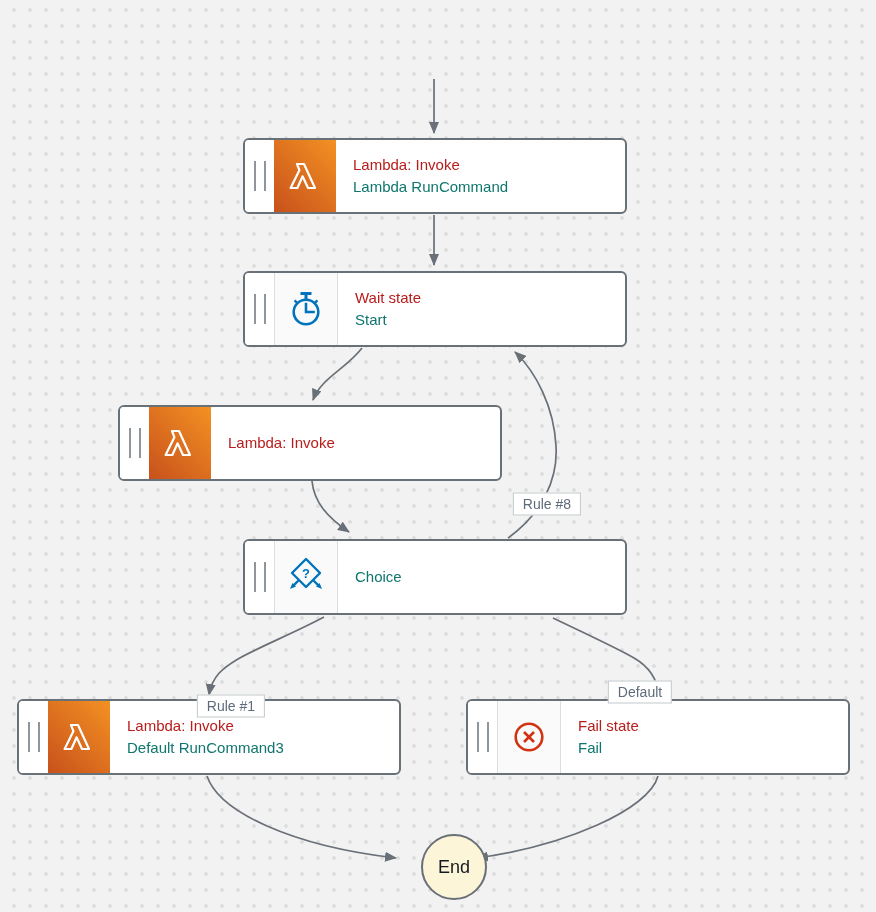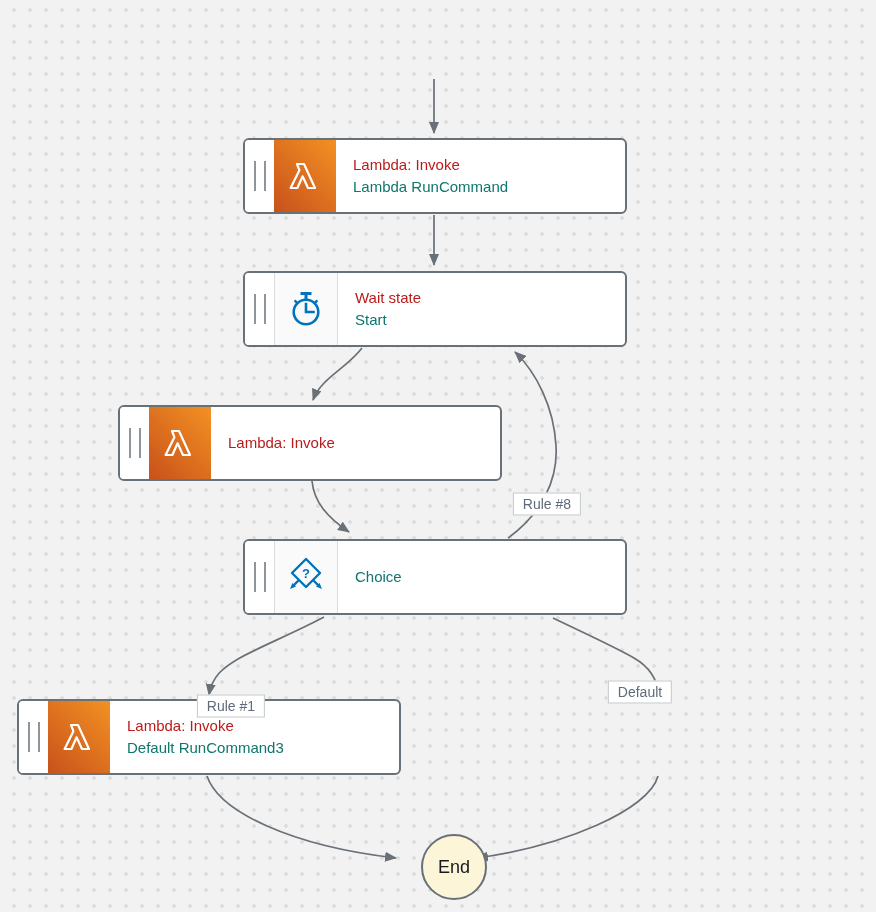--- a/index.html
+++ b/index.html
@@ -179,20 +179,38 @@
       <svg width="40" height="40" viewBox="0 0 40 40">
         <path d="M12 8 L19 8 L30 32 L23 32 L17.6 20.3 L12.4 32 L5.6 32 L14.4 14.2 Z" fill="none" stroke="#ffffff" stroke-width="2.2" stroke-linejoin="round"></path>
       </svg>
     </div>
     <div class="textcell">
       <div class="type-label">Lambda: Invoke</div>
       <div class="state-name">Default RunCommand3</div>
     </div>
   </div>
 
+  <div class="node" id="node-fail">
+    <div class="grip">
+        <span class="gripbars"></span>
+      </div>
+    <div class="iconcell light">
+      <svg width="44" height="44" viewBox="0 0 44 44">
+        <g stroke="#D13212" fill="none" stroke-width="2.6">
+          <circle cx="22" cy="22" r="13.3"></circle>
+          <path d="M17 17 L27 27"></path>
+          <path d="M27 17 L17 27"></path>
+        </g>
+      </svg>
+    </div>
+    <div class="textcell">
+      <div class="type-label">Fail state</div>
+      <div class="state-name">Fail</div>
+    </div>
+  </div>
 
   <div class="edge-label label-rule2">Rule #8</div>
   <div class="edge-label label-rule1">Rule #1</div>
   <div class="edge-label label-default">Default</div>
 
   <div class="terminal end">
     <span>End</span>
   </div>
 
 </div>

